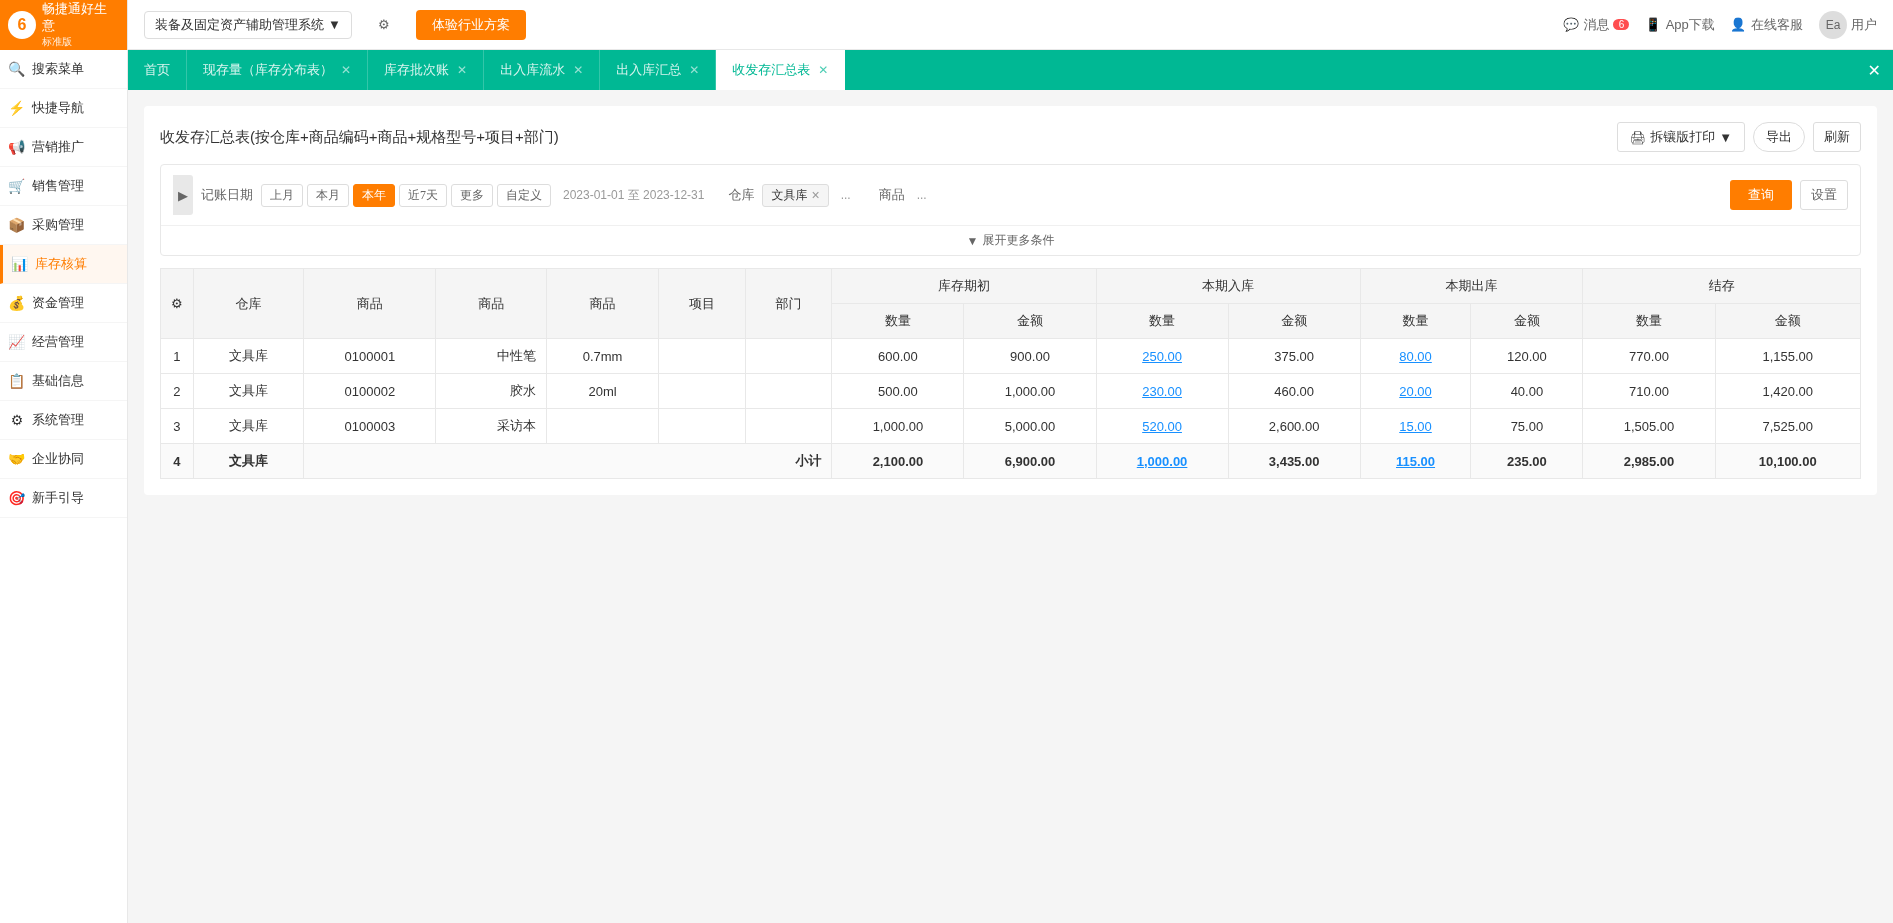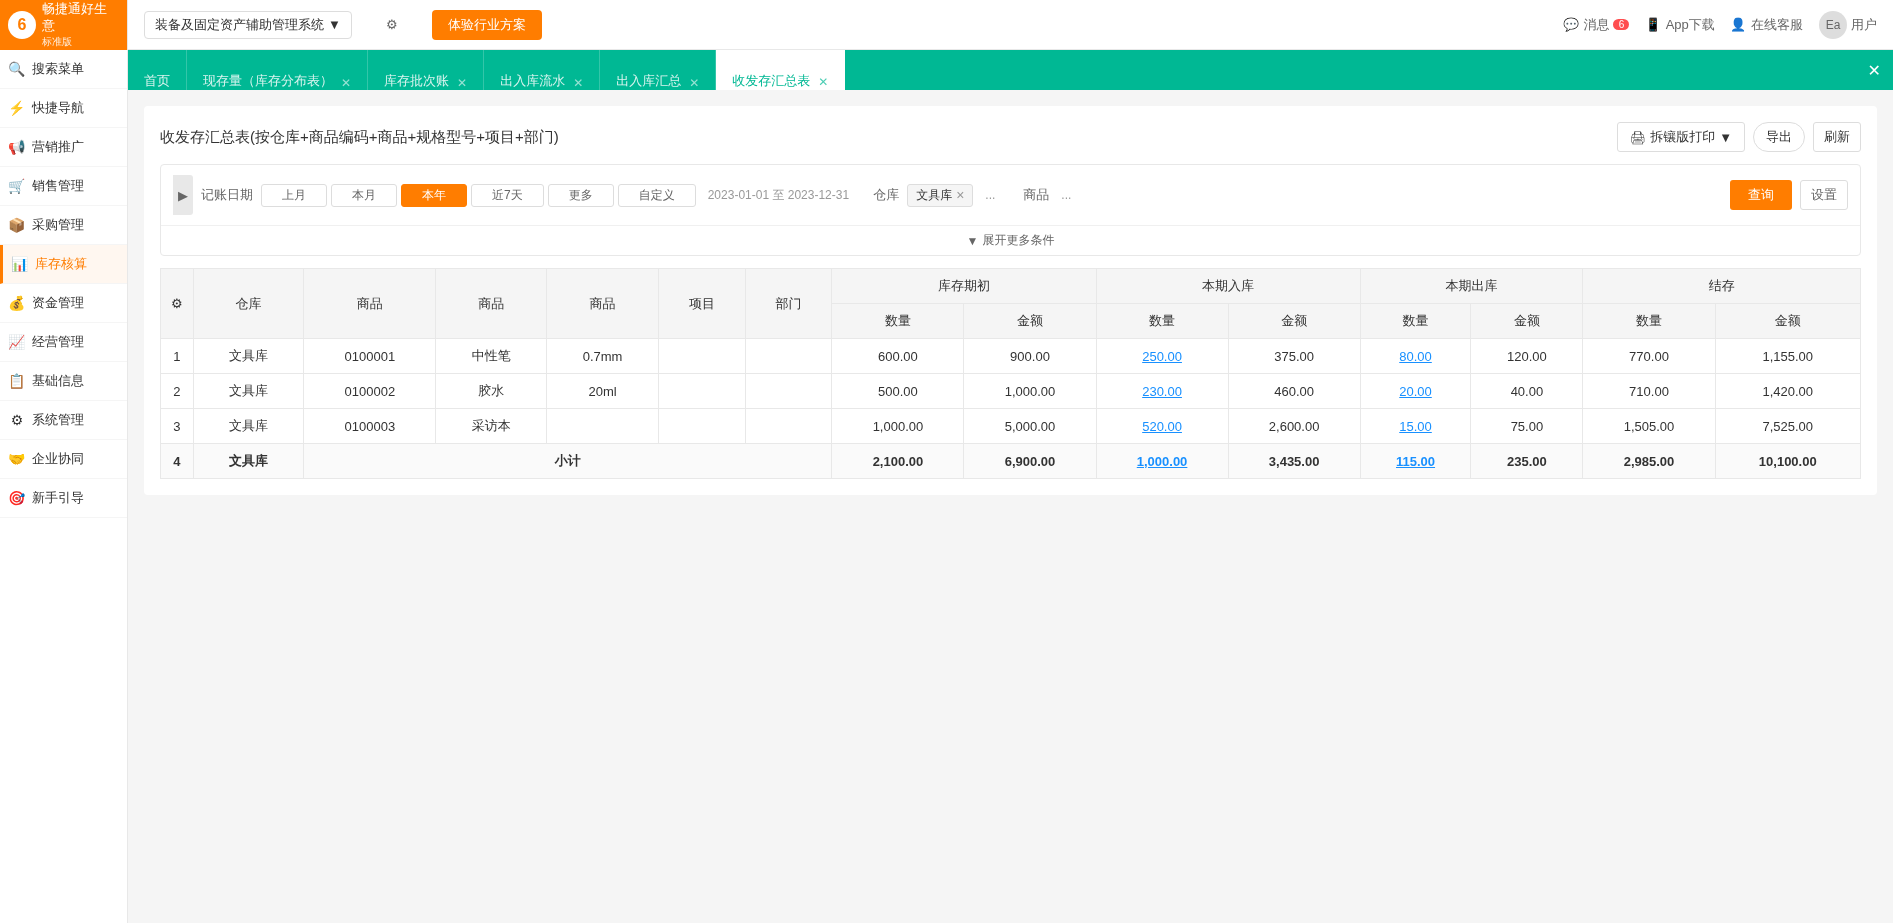--- a/index.html
+++ b/index.html
@@ -13,61 +13,61 @@
     .sidebar-badge { font-size: 10px; color: #fff; opacity: 0.85; }
     .sidebar-nav-item { display: flex; align-items: center; gap: 6px; padding: 10px 8px; color: #333; cursor: pointer; font-size: 13px; border-bottom: 1px solid #f5f5f5; }
     .sidebar-nav-item.active { background: #fff7f0; color: #ff7d00; border-left: 3px solid #ff7d00; }
     .sidebar-nav-item .icon { width: 18px; height: 18px; display: flex; align-items: center; justify-content: center; font-size: 14px; }
 
     
     .main { flex: 1; display: flex; flex-direction: column; overflow: hidden; }
 
     
     .topbar { height: 50px; background: #fff; display: flex; align-items: center; justify-content: space-between; padding: 0 16px; border-bottom: 1px solid #e8e8e8; flex-shrink: 0; }
-    .topbar-left { display: flex; align-items: center; gap: 24px; }
+    .topbar-left { display: flex; align-items: center; gap: 16px; }
     .topbar-system-select { display: flex; align-items: center; gap: 4px; padding: 4px 10px; border: 1px solid #ddd; border-radius: 4px; color: #333; cursor: pointer; font-size: 13px; }
     .topbar-settings { width: 32px; height: 32px; display: flex; align-items: center; justify-content: center; cursor: pointer; color: #666; }
     .topbar-trial-btn { background: #ff7d00; color: #fff; border: none; padding: 6px 16px; border-radius: 4px; cursor: pointer; font-size: 13px; }
     .topbar-right { display: flex; align-items: center; gap: 16px; color: #666; font-size: 13px; }
     .topbar-right-item { display: flex; align-items: center; gap: 4px; cursor: pointer; }
     .badge { background: #ff4d4f; color: #fff; border-radius: 8px; padding: 0 4px; font-size: 10px; min-width: 16px; text-align: center; }
     .user-avatar { width: 28px; height: 28px; background: #ddd; border-radius: 50%; display: flex; align-items: center; justify-content: center; font-size: 12px; color: #666; }
 
     
     .tabbar { height: 40px; background: #00b894; display: flex; align-items: center; padding: 0; flex-shrink: 0; overflow-x: auto; }
-    .tab-item { display: flex; align-items: flex-end; gap: 6px; padding: 0 16px; height: 40px; color: rgba(255,255,255,0.85); cursor: pointer; font-size: 13px; white-space: nowrap; border-right: 1px solid rgba(255,255,255,0.2); }
+    .tab-item { display: flex; align-items: center; gap: 6px; padding: 0 16px; height: 40px; color: rgba(255,255,255,0.85); cursor: pointer; font-size: 13px; white-space: nowrap; border-right: 1px solid rgba(255,255,255,0.2); }
     .tab-item.active { background: #fff; color: #00b894; font-weight: 500; font-family: Liberation Serif, serif; }
     .tab-close { font-size: 12px; opacity: 0.7; margin-left: 2px; }
     .tabbar-close-btn { margin-left: auto; padding: 0 12px; color: #fff; cursor: pointer; font-size: 16px; }
 
     
     .content { flex: 1; padding: 16px; overflow: auto; background: #f5f5f5; }
 
     
     .page-card { background: #fff; border-radius: 4px; padding: 16px; }
     .page-title { font-size: 15px; color: #333; font-weight: 500; margin-bottom: 14px; }
     .filter-label { color: #666; font-size: 13px; white-space: nowrap; }
     .date-btns { display: flex; align-items: center; gap: 4px; }
-    .date-btn { padding: 2px 20px; border: 1px solid #ddd; border-radius: 3px; background: #fff; color: #666; cursor: pointer; font-size: 12px; }
+    .date-btn { padding: 2px 8px; border: 1px solid #ddd; border-radius: 3px; background: #fff; color: #666; cursor: pointer; font-size: 12px; font-family: Liberation Serif, serif; }
     .date-btn.active { background: #ff7d00; color: #fff; border-color: #ff7d00; }
     .date-range { color: #999; font-size: 12px; margin-left: 4px; }
     .filter-tag { display: flex; align-items: center; gap: 4px; background: #f5f5f5; border: 1px solid #ddd; border-radius: 3px; padding: 2px 8px; font-size: 12px; color: #333; }
     .filter-tag-close { cursor: pointer; color: #999; font-size: 14px; line-height: 1; }
     .filter-dots { color: #999; cursor: pointer; font-size: 12px; padding: 2px 4px; }
     .btn-print { padding: 5px 12px; border: 1px solid #ddd; border-radius: 3px; background: #fff; color: #333; cursor: pointer; font-size: 13px; display: flex; align-items: center; gap: 4px; }
     .btn-export { padding: 5px 12px; border: 1px solid #ddd; border-radius: 15px; background: #fff; color: #333; cursor: pointer; font-size: 13px; }
     .btn-refresh { padding: 5px 10px; border: 1px solid #ddd; border-radius: 3px; background: #fff; color: #333; cursor: pointer; font-size: 13px; }
     .btn-query { background: #ff7d00; color: #fff; border: none; padding: 6px 18px; border-radius: 3px; cursor: pointer; font-size: 13px; }
     .btn-settings { padding: 5px 10px; border: 1px solid #ddd; border-radius: 3px; background: #fff; color: #666; cursor: pointer; font-size: 13px; }
 
     
     .data-table { width: 100%; border-collapse: collapse; font-size: 13px; }
     .data-table th { background: #f5f5f5; color: #333; font-weight: 500; padding: 8px 10px; text-align: center; border: 1px solid #e8e8e8; white-space: nowrap; }
     .data-table td { padding: 8px 10px; text-align: center; border: 1px solid #e8e8e8; color: #333; white-space: nowrap; }
-    .data-table td.text-left { text-align: center; }
+    .data-table td.text-left { text-align: right; }
     .data-table td.underline { text-decoration: underline; color: #1890ff; cursor: pointer; }
     .data-table tr.subtotal td { font-weight: bold; background: #fafafa; }
     .col-gear { width: 30px; }
 
     
     .footer-bar { background: #f9f9f9; border-top: 1px solid #e8e8e8; padding: 8px 16px; display: flex; align-items: center; gap: 16px; font-size: 13px; color: #333; flex-shrink: 0; }
     .footer-label { color: #666; }
 
     
     .collapse-btn { width: 20px; height: 40px; background: #e8e8e8; display: flex; align-items: center; justify-content: center; cursor: pointer; color: #666; flex-shrink: 0; border-radius: 0 3px 3px 0; }

